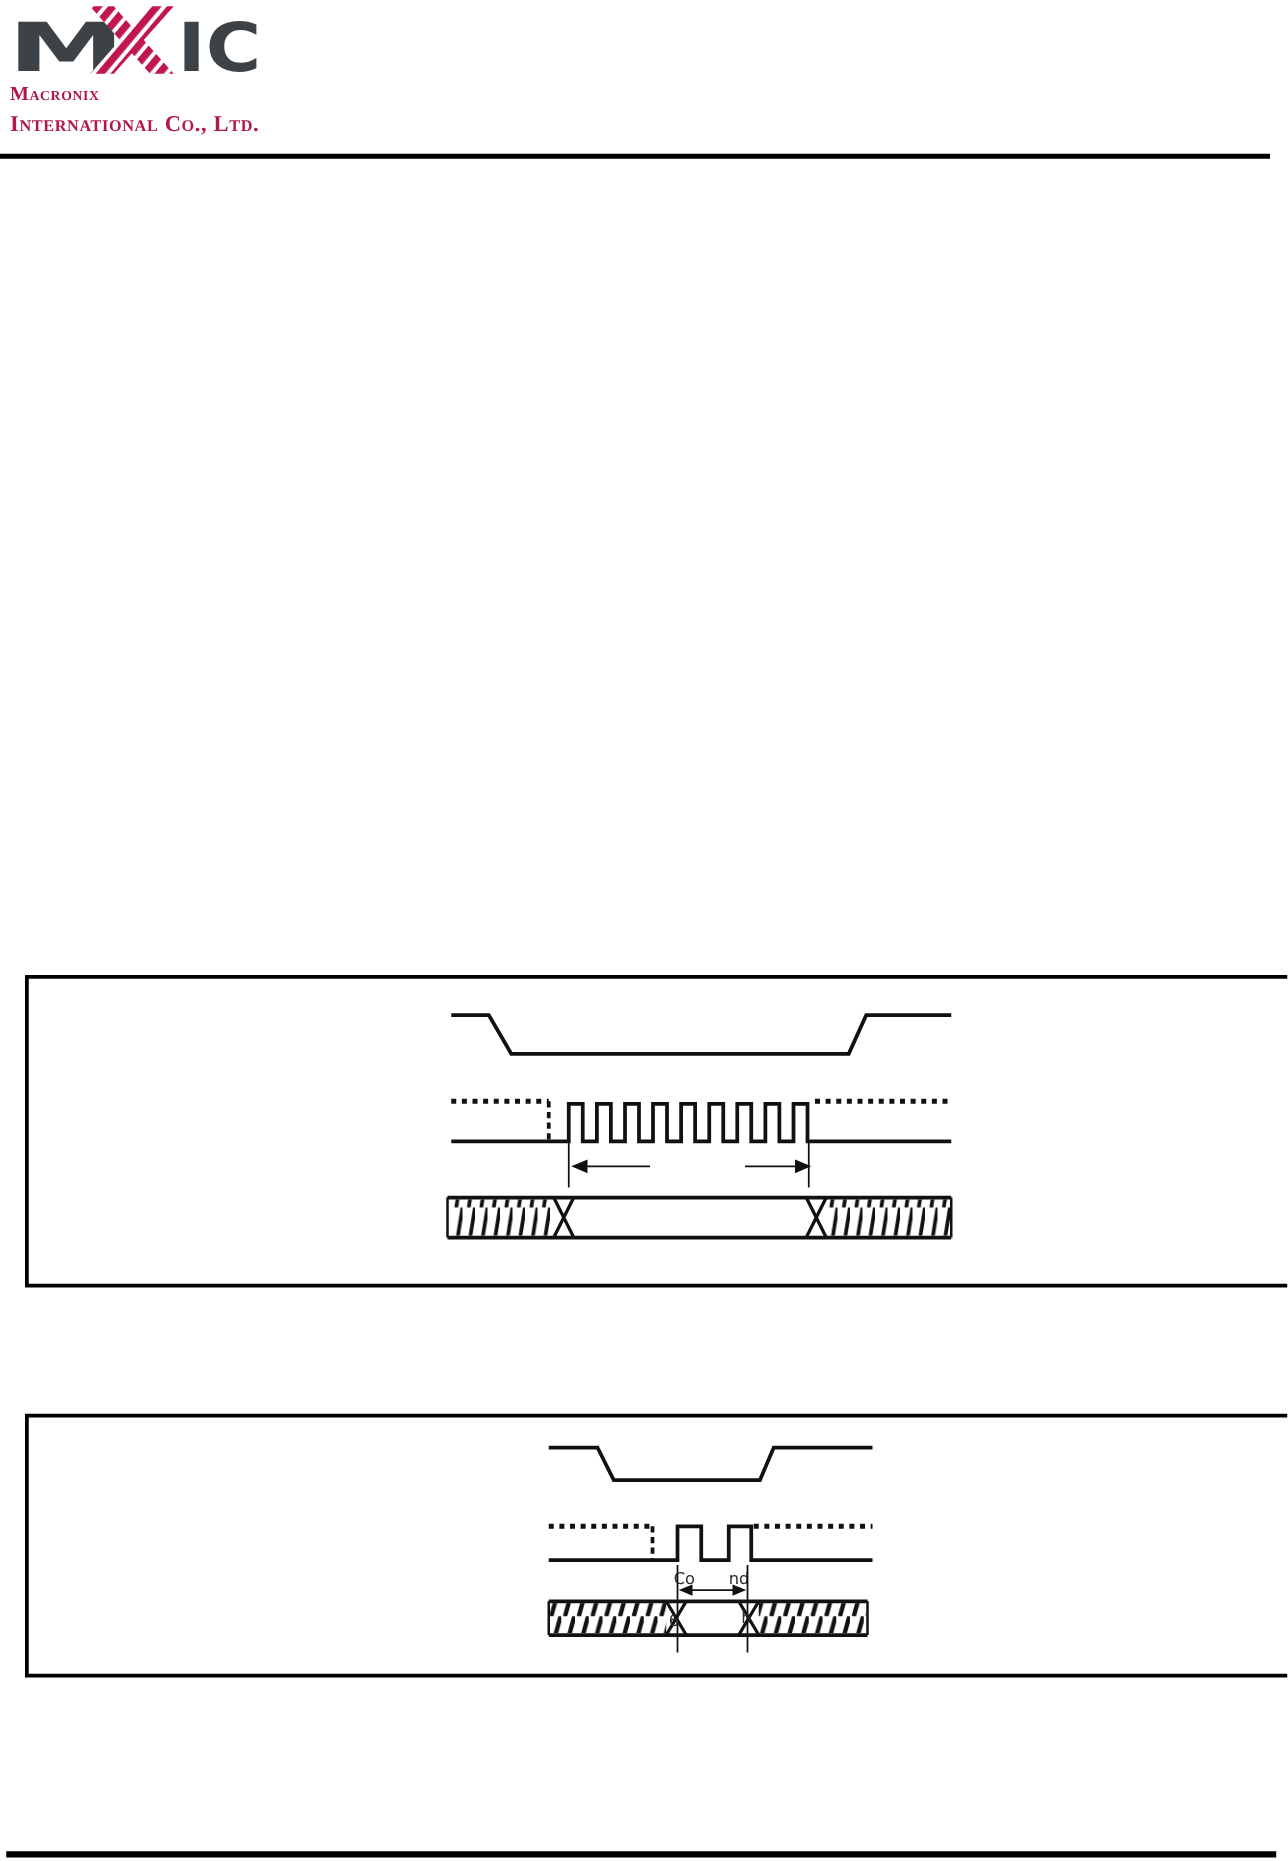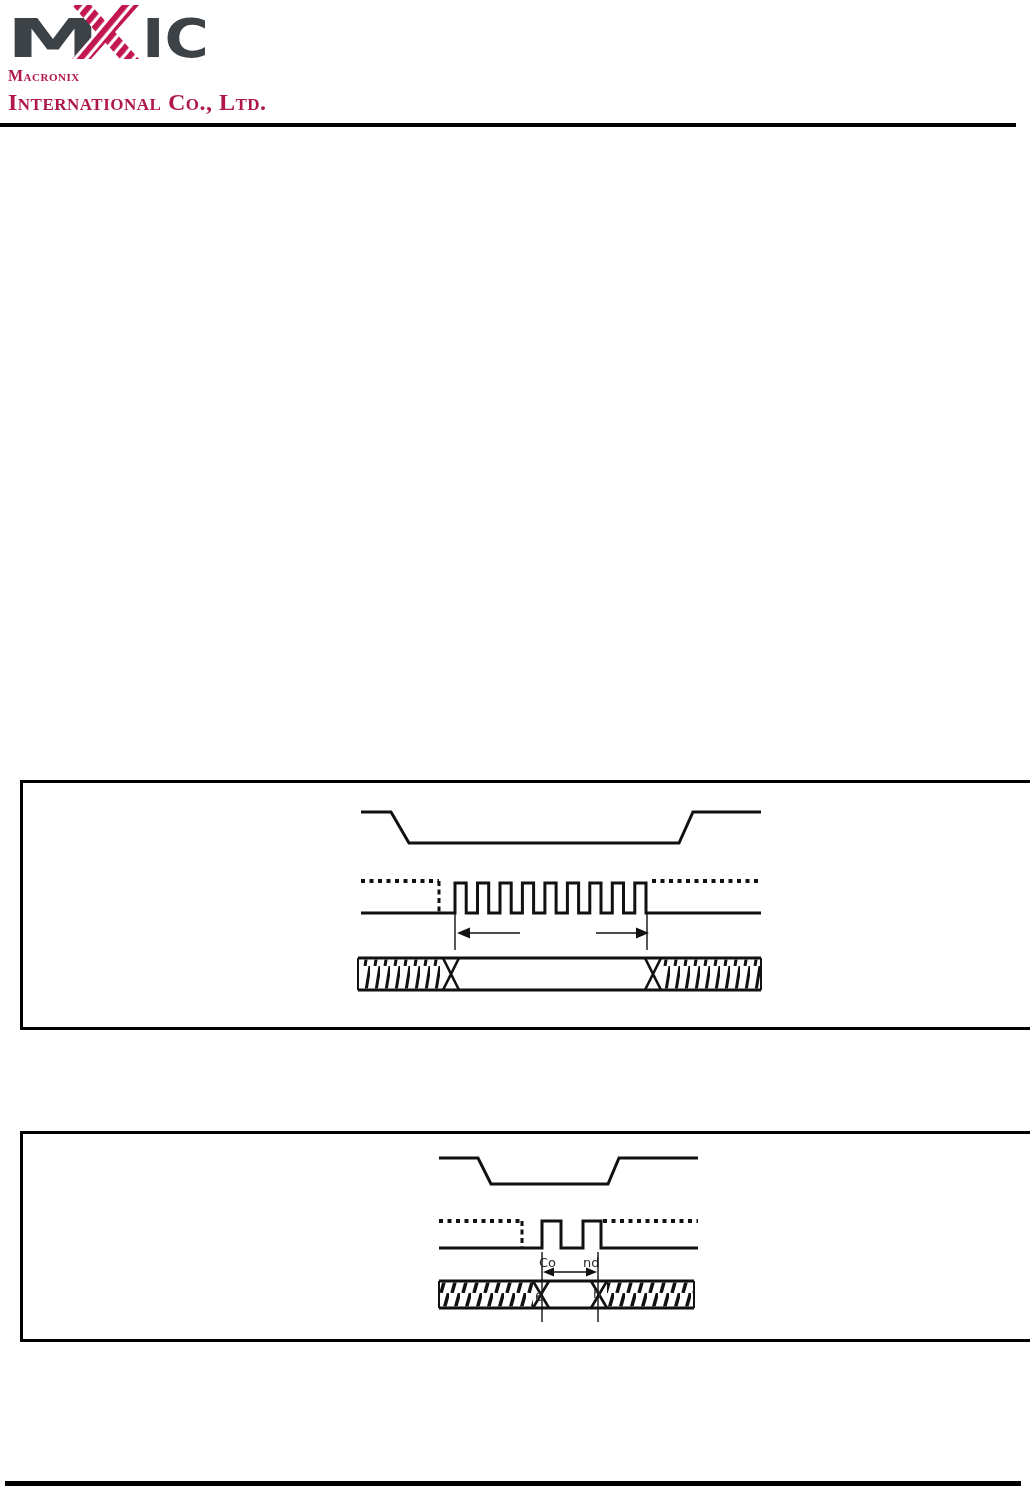--- a/index.html
+++ b/index.html
@@ -5,21 +5,21 @@
   html,body{margin:0;padding:0;background:#ffffff;}
   .page{position:relative;width:1030px;height:1489px;background:#ffffff;overflow:hidden;
         font-family:"Liberation Sans",sans-serif;}
   
   .brand{position:absolute;left:0;top:0;width:400px;height:120px;}
   .logo-svg{position:absolute;left:6px;top:3px;}
   .logo-letter{font-family:"DejaVu Sans",sans-serif;font-weight:bold;}
   .company{position:absolute;left:8px;top:0;width:400px;color:#b0174b;
            font-family:"Liberation Serif",serif;font-weight:bold;font-variant:small-caps;}
   .co-line1{position:absolute;left:0;top:68px;font-size:16px;letter-spacing:.5px;line-height:1;}
-  .co-line2{position:absolute;left:0;top:90px;font-size:24px;letter-spacing:.5px;line-height:1;}
+  .co-line2{position:absolute;left:0;top:90px;font-size:18px;letter-spacing:.5px;line-height:1;}
   
   .rule{position:absolute;background:#000;}
   .top-rule{left:0;top:123px;width:1016px;height:4px;}
   .bottom-rule{left:5px;top:1481px;width:1016px;height:5px;}
   
   .figure-box{position:absolute;left:20px;width:1024px;border:3px solid #000;
               box-sizing:border-box;background:#fff;}
   #fig1{top:780px;height:250px;}
   #fig2{top:1131px;height:211px;}
   .figure-box svg{position:absolute;left:-3px;top:-3px;}

